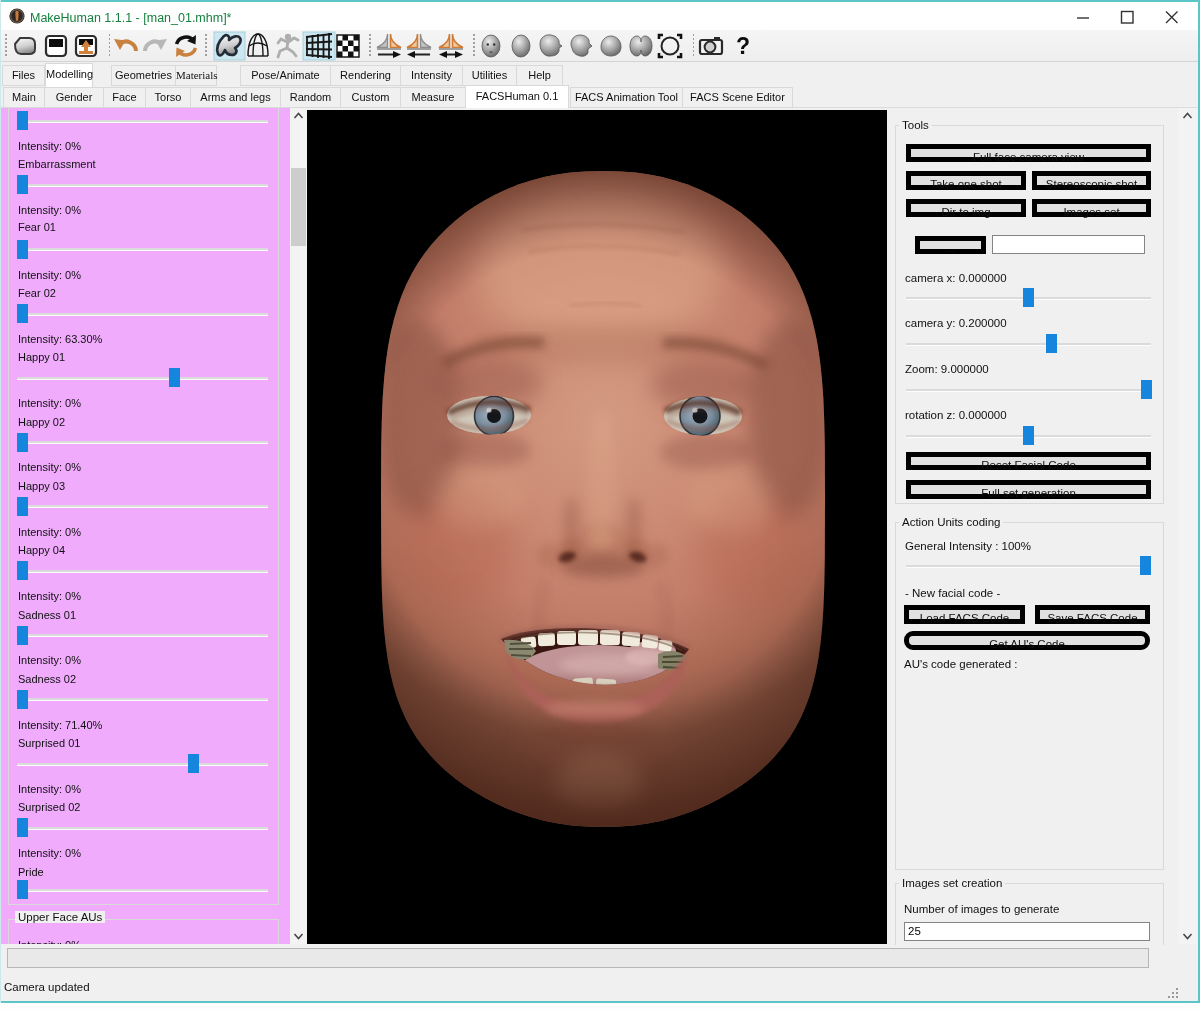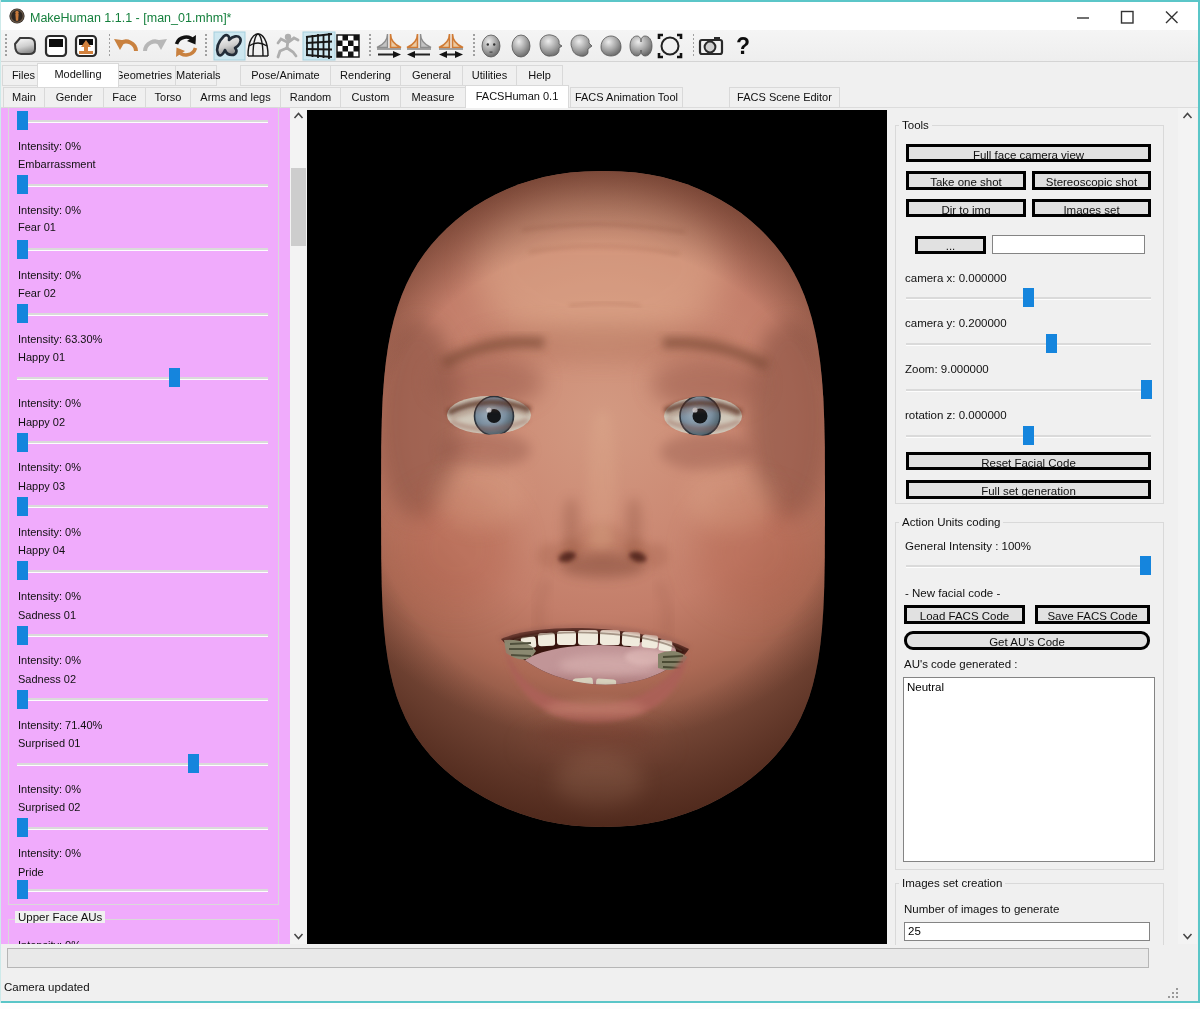--- a/index.html
+++ b/index.html
@@ -19,21 +19,21 @@
   #tabs1 .tab.sel { height:24px; }
   #tabs2 .tab { height:21px; }
   #tabs2 .tab.sel { height:23px; }
   #leftpanel { position:absolute; left:1px; top:108px; width:289px; height:836px; background:#f0abfc; overflow:hidden; }
   .slab { position:absolute; left:17px; font-size:11px; color:#101010; white-space:nowrap; }
   .strack { position:absolute; left:16px; width:251px; height:2px; background:#dadada; box-shadow:0 1px 0 #fdfdfd; }
   .sthumb { position:absolute; width:11px; height:19px; background:#1585dd; }
   #viewport { position:absolute; left:307px; top:110px; width:580px; height:834px; background:#000; }
   .groupbox { position:absolute; border:1px solid #d9d9d9; }
   .grouplabel { position:absolute; font-size:11.5px; color:#101010; background:#f0f0f0; padding:0 3px; white-space:nowrap; }
-  .btn { position:absolute; background:#e1e1e1; border:3px solid #000000; font-size:11.5px; color:#101010; text-align:center; font-family:"Liberation Sans",sans-serif; }
+  .btn { position:absolute; background:#e1e1e1; border:5px solid #000000; font-size:11.5px; color:#101010; text-align:center; font-family:"Liberation Sans",sans-serif; }
   .rlab { position:absolute; font-size:11.5px; color:#101010; white-space:nowrap; }
   .tinput { position:absolute; background:#ffffff; border:1px solid #848484; font-size:11.5px; padding-left:3px; }
   #progress { position:absolute; left:7px; top:948px; width:1142px; height:20px; background:#e9e9e9; border:1px solid #b6b6b6; }
   #status { position:absolute; left:4px; top:981px; font-size:11.5px; color:#101010; }
 </style></head>
 <body>
 <div id="winbg"></div>
 <div id="titlebar">
   <svg class="abs" style="left:8px;top:6px" width="16" height="16" viewBox="0 0 16 16">
     <circle cx="8" cy="8" r="7.6" fill="#2e2723"></circle>
@@ -211,41 +211,41 @@
 
   <g transform="translate(710,17)">
     <rect x="-11" y="-7" width="22" height="14" rx="2" fill="#f2f2f2" stroke="#2a2a2a" stroke-width="2.2"></rect>
     <rect x="3" y="-10" width="6" height="3" fill="#2a2a2a"></rect>
     <circle cx="-1" cy="0" r="5.4" fill="#cfcfcf" stroke="#2a2a2a" stroke-width="2"></circle>
   </g>
   <text x="735" y="24" font-family="Liberation Sans,sans-serif" font-size="23" font-weight="bold" fill="#0d0d0d">?</text>
 </svg>
 <div id="tabs1">
   <div class="tab" style="left:1px;width:43px;">Files</div>
-  <div class="tab sel" style="left:36px;width:82px;">Modelling</div>
+  <div class="tab sel" style="left:44px;width:48px;">Modelling</div>
   <div class="tab" style="left:110px;width:65px;">Geometries</div>
-  <div class="tab" style="left:174px;width:42px;">Materials</div>
+  <div class="tab" style="left:174px;width:42px;font-family:Liberation Serif, serif;">Materials</div>
   <div class="tab" style="left:239px;width:91px;">Pose/Animate</div>
   <div class="tab" style="left:329px;width:71px;">Rendering</div>
-  <div class="tab" style="left:399px;width:63px;">General</div>
+  <div class="tab" style="left:399px;width:63px;">Intensity</div>
   <div class="tab" style="left:461px;width:55px;">Utilities</div>
   <div class="tab" style="left:515px;width:47px;">Help</div>
 </div>
 <div id="tabs2">
   <div class="tab" style="left:2px;width:42px;text-align:center;">Main</div>
   <div class="tab" style="left:43px;width:60px;">Gender</div>
   <div class="tab" style="left:102px;width:43px;">Face</div>
   <div class="tab" style="left:144px;width:46px;">Torso</div>
   <div class="tab" style="left:189px;width:91px;">Arms and legs</div>
   <div class="tab" style="left:279px;width:61px;">Random</div>
   <div class="tab" style="left:339px;width:61px;">Custom</div>
   <div class="tab" style="left:399px;width:66px;">Measure</div>
   <div class="tab sel" style="left:464px;width:104px;">FACSHuman 0.1</div>
   <div class="tab" style="left:569px;width:113px;">FACS Animation Tool</div>
-  <div class="tab" style="left:681px;width:111px;margin-left:47px;">FACS Scene Editor</div>
+  <div class="tab" style="left:681px;width:111px;">FACS Scene Editor</div>
 </div>
 <div id="leftpanel">
   <div class="groupbox" style="left:7px;top:-8px;width:271px;height:805px;"></div>
   <div class="strack" style="top:12px;"></div>
     <div class="sthumb" style="left:16px;top:3px;"></div>
   <div class="slab" style="top:32px;">Intensity: 0%</div>
   <div class="slab" style="top:50px;">Embarrassment</div>
   <div class="strack" style="top:76px;"></div>
     <div class="sthumb" style="left:16px;top:67px;"></div>
   <div class="slab" style="top:96px;">Intensity: 0%</div>
@@ -490,21 +490,20 @@
   <div class="groupbox" style="left:8px;top:414px;width:269px;height:348px;"></div>
   <div class="grouplabel" style="left:12px;top:408px;">Action Units coding</div>
   <div class="rlab" style="left:18px;top:432px;">General Intensity : 100%</div>
   <div class="strack" style="left:19px;top:457px;width:245px;"></div>
     <div class="sthumb" style="left:253px;top:448px;"></div>
   <div class="rlab" style="left:18px;top:479px;">- New facial code -</div>
   <div class="btn" style="left:17px;top:497px;width:121px;height:19px;line-height:17px;">Load FACS Code</div>
   <div class="btn" style="left:148px;top:497px;width:115px;height:19px;line-height:17px;">Save FACS Code</div>
   <div class="btn" style="left:17px;top:523px;width:246px;height:19px;line-height:17px;border-radius:9px;">Get AU's Code</div>
   <div class="rlab" style="left:17px;top:550px;">AU's code generated :</div>
-  <div class="tinput" style="left:16px;top:569px;width:252px;height:185px;padding-top:3px;">Neutral</div>
   <div class="groupbox" style="left:8px;top:775px;width:269px;height:80px;"></div>
   <div class="grouplabel" style="left:12px;top:769px;">Images set creation</div>
   <div class="rlab" style="left:17px;top:795px;">Number of images to generate</div>
   <div class="tinput" style="left:17px;top:814px;width:246px;height:19px;line-height:17px;">25</div>
 </div>
 <div class="abs" id="vscroll2" style="left:1178px;top:108px;width:19px;height:836px;background:#f3f3f3;">
   <svg class="abs" style="left:4px;top:4px" width="11" height="8" viewBox="0 0 11 8">
       <path d="M1.5 6 L5.5 1.5 L9.5 6" fill="none" stroke="#444" stroke-width="1.5"></path>
     </svg>
   <svg class="abs" style="left:4px;top:824px" width="11" height="8" viewBox="0 0 11 8">

